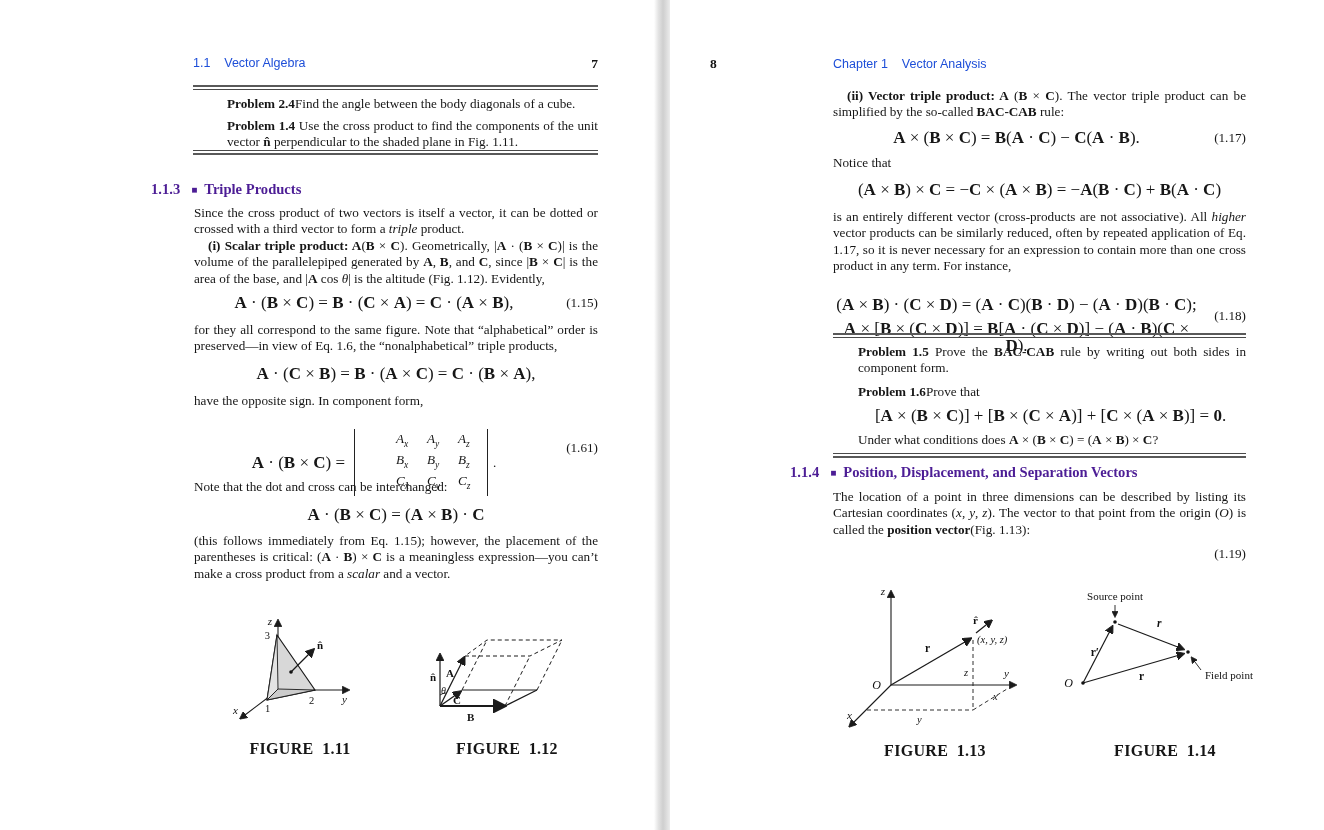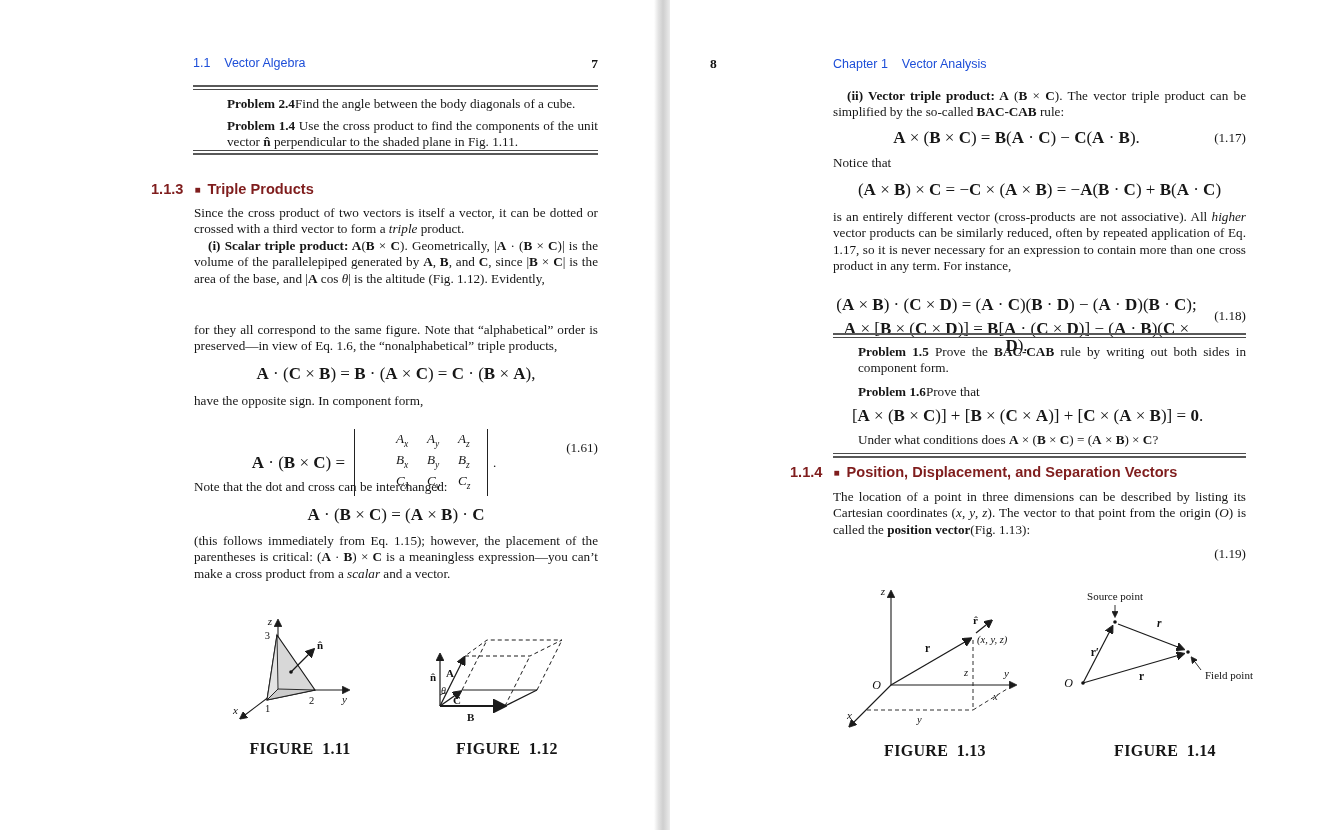--- a/index.html
+++ b/index.html
@@ -9,21 +9,21 @@
   .page { position:absolute; top:0; height:830px; background:#fff; }
   .gutter { position:absolute; top:0; left:654px; width:20px; height:830px;
             background:linear-gradient(to right,#ffffff 0%,#e3e3e3 22%,#cfcfcf 45%,#dcdcdc 62%,#ececec 80%,#ffffff 100%); }
   .runhead { font-family:"Liberation Sans", sans-serif; font-size:12.5px; color:#1d4ed8; white-space:pre; }
   .pagenum { font-family:"Liberation Serif", serif; font-weight:bold; font-size:13.5px; color:#111; }
   .rule-tt { height:2px; border-top:2px solid #595959; border-bottom:1.2px solid #4a4a4a; }
   .rule-bt { height:2px; border-top:1.2px solid #4a4a4a; border-bottom:2px solid #595959; }
   .bt { font-size:13.2px; line-height:16.3px; text-align:justify; color:#151515; }
   .noj { text-align:left; }
   .ind { text-indent:14px; }
-  .sech { font-family:Liberation Sans, sans-serif; font-weight:bold; font-size:14.6px; color:#7f1d1d; white-space:nowrap; }
+  .sech { font-family:Liberation Serif, serif; font-weight:bold; font-size:14.6px; color:#4c1d95; white-space:nowrap; }
   .sech .sq { font-size:10px; margin:0 7px 0 11px; vertical-align:1.5px; }
   .eq { font-size:17px; line-height:16.3px; text-align:center; }
   .eqwrap { position:absolute; }
   .eqnum { position:absolute; right:0; top:0; font-size:13.2px; }
   .prob { font-size:13.2px; line-height:16.3px; text-align:justify; }
   .figcap { font-weight:bold; font-size:16px; text-align:center; letter-spacing:0.3px; white-space:pre; }
   .det-row { display:flex; justify-content:center; align-items:center; }
   .matrix { display:inline-block; border-left:1.2px solid #222; border-right:1.2px solid #222;
             padding:2px 9px; margin-left:9px; }
   .mrow { display:flex;margin-left:32px; }
@@ -56,20 +56,24 @@
 
     <div class="abs rule-bt" style="left:193px; top:150px; width:405px;"></div>
 
     <div class="abs sech" style="left:151px; top:181px;">
       <span>1.1.3</span><span class="sq">■</span><span>Triple Products</span>
     </div>
 
     <div class="abs bt" style="left:194px; top:205px; width:404px;">Since the cross product of two vectors is itself a vector, it can be dotted or crossed with a third vector to form a <i>triple</i> product.</div>
     <div class="abs bt ind" style="left:194px; top:238px; width:404px;"><b>(i) Scalar triple product: A</b>(<b>B</b> × <b>C</b>). Geometrically, |<b>A</b> · (<b>B</b> × <b>C</b>)| is the volume of the parallelepiped generated by <b>A</b>, <b>B</b>, and <b>C</b>, since |<b>B</b> × <b>C</b>| is the area of the base, and |<b>A</b> cos <i>θ</i>| is the altitude (Fig. 1.12). Evidently,</div>
 
+    <div class="eqwrap" style="left:194px; top:295px; width:404px;">
+      <div class="eq" style="margin-right:44px;"><b>A</b> · (<b>B</b> × <b>C</b>) = <b>B</b> · (<b>C</b> × <b>A</b>) = <b>C</b> · (<b>A</b> × <b>B</b>),</div>
+      <span class="eqnum">(1.15)</span>
+    </div>
 
     <div class="abs bt" style="left:194px; top:322px; width:404px;">for they all correspond to the same figure. Note that “alphabetical” order is preserved—in view of Eq. 1.6, the “nonalphabetical” triple products,</div>
 
     <div class="eqwrap" style="left:194px; top:366px; width:404px;">
       <div class="eq"><b>A</b> · (<b>C</b> × <b>B</b>) = <b>B</b> · (<b>A</b> × <b>C</b>) = <b>C</b> · (<b>B</b> × <b>A</b>),</div>
     </div>
 
     <div class="abs bt noj" style="left:194px; top:393px; width:404px;">have the opposite sign. In component form,</div>
 
     <div class="eqwrap" style="left:194px; top:419px; width:404px; height:56px;">
@@ -187,21 +191,21 @@
     </div>
 
     <div class="abs rule-tt" style="left:163px; top:333px; width:413px;"></div>
 
     <div class="abs prob" style="left:188px; top:344px; width:388px;">
       <b>Problem 1.5</b><span> Prove the <b>BAC-CAB</b> rule by writing out both sides in component form.</span>
     </div>
     <div class="abs prob" style="left:188px; top:384px; width:388px;">
       <b>Problem 1.6</b><span>Prove that</span>
     </div>
-    <div class="eqwrap" style="left:151px; top:408px; width:413px;">
+    <div class="eqwrap" style="left:174px; top:408px; width:413px;">
       <div class="eq">[<b>A</b> × (<b>B</b> × <b>C</b>)] + [<b>B</b> × (<b>C</b> × <b>A</b>)] + [<b>C</b> × (<b>A</b> × <b>B</b>)] = <b>0</b>.</div>
     </div>
     <div class="abs prob noj" style="left:188px; top:432px; width:388px;">Under what conditions does <b>A</b> × (<b>B</b> × <b>C</b>) = (<b>A</b> × <b>B</b>) × <b>C</b>?</div>
 
     <div class="abs rule-bt" style="left:163px; top:453px; width:413px;"></div>
 
     <div class="abs sech" style="left:120px; top:464px;">
       <span>1.1.4</span><span class="sq">■</span><span>Position, Displacement, and Separation Vectors</span>
     </div>
 

